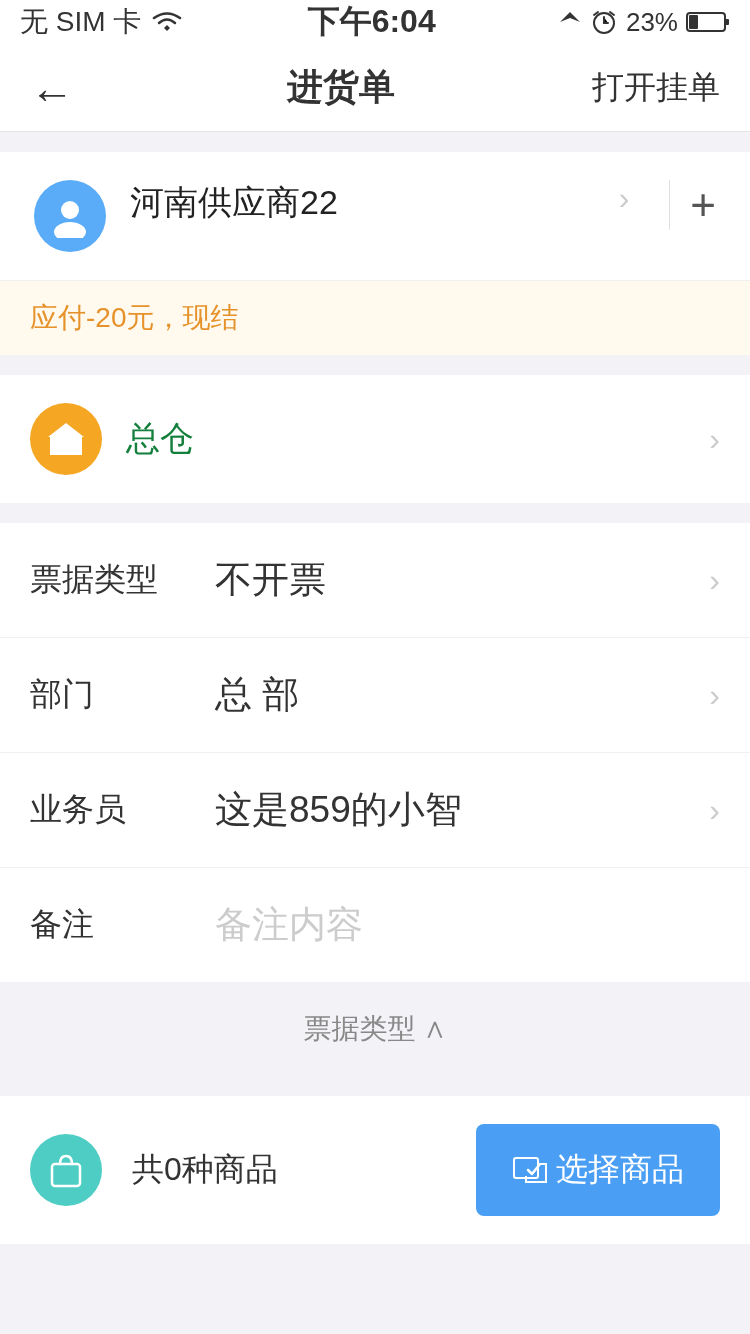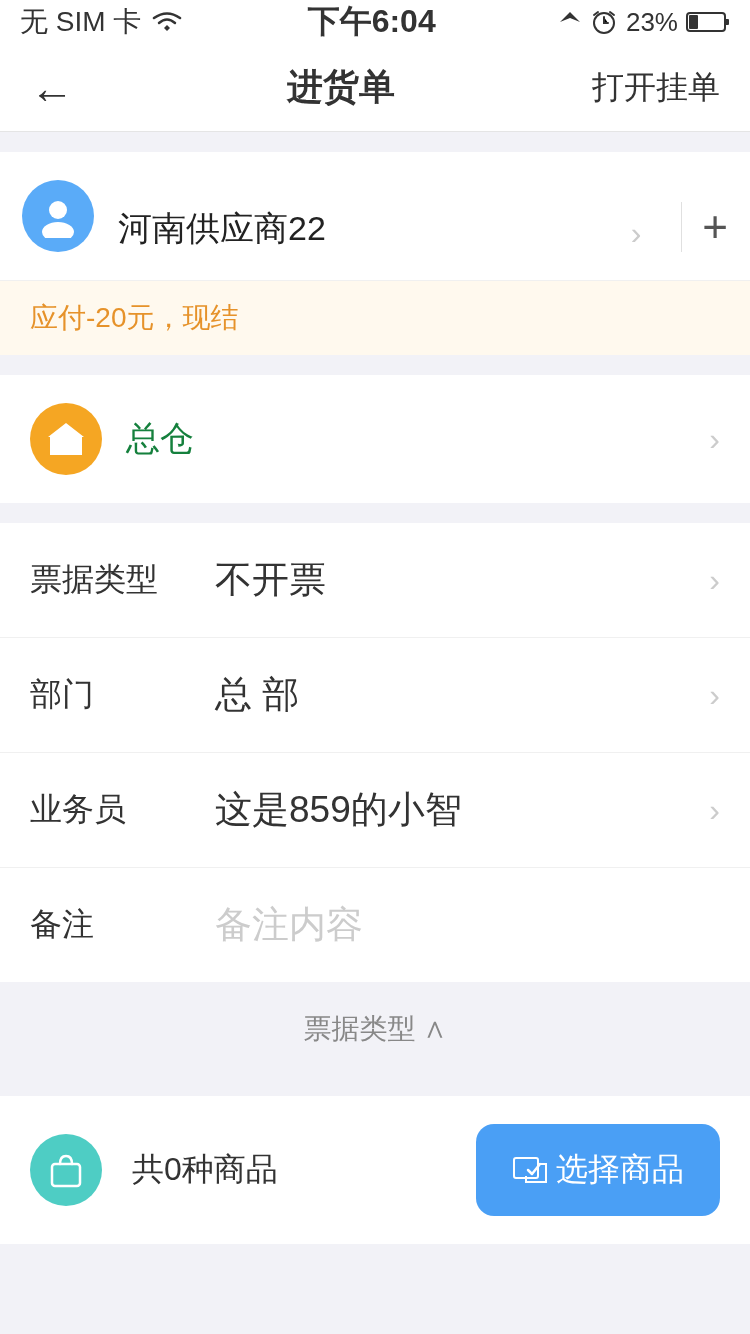--- a/index.html
+++ b/index.html
@@ -75,22 +75,22 @@
 
     
     .card {
       background: #fff;
       margin-bottom: 0;
     }
 
     
     .supplier-row {
       display: flex;
-      align-items: flex-end;
-      padding: 28px 22px;
+      align-items: flex-start;
+      padding: 28px 34px;
       background: #fff;
       border-bottom: 1px solid #f0f0f0;
     }
     .supplier-avatar {
       width: 72px;
       height: 72px;
       border-radius: 50%;
       background: #5aabf8;
       display: flex;
       align-items: center;
@@ -219,21 +219,21 @@
     }
     .bottom-count {
       flex: 1;
       font-size: 32px;
       color: #333;
     }
     .select-btn {
       background: #4a9ff5;
       color: #fff;
       border: none;
-      border-radius: 18px;
+      border-radius: 8px;
       padding: 24px 36px;
       font-size: 32px;
       cursor: pointer;
       display: flex;
       align-items: center;
       gap: 8px;
       white-space: nowrap;
     }
 
     

